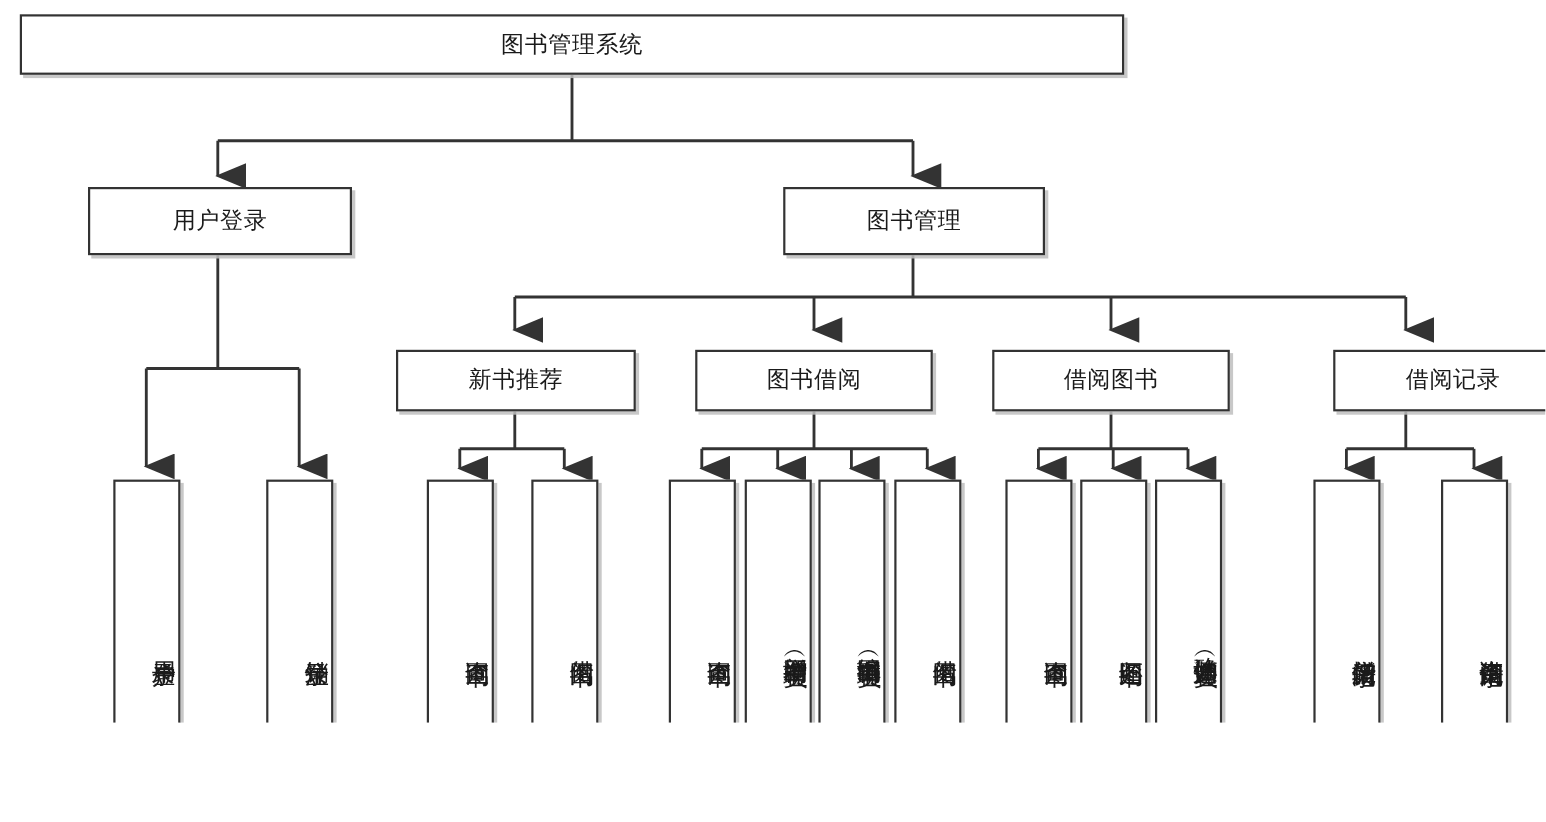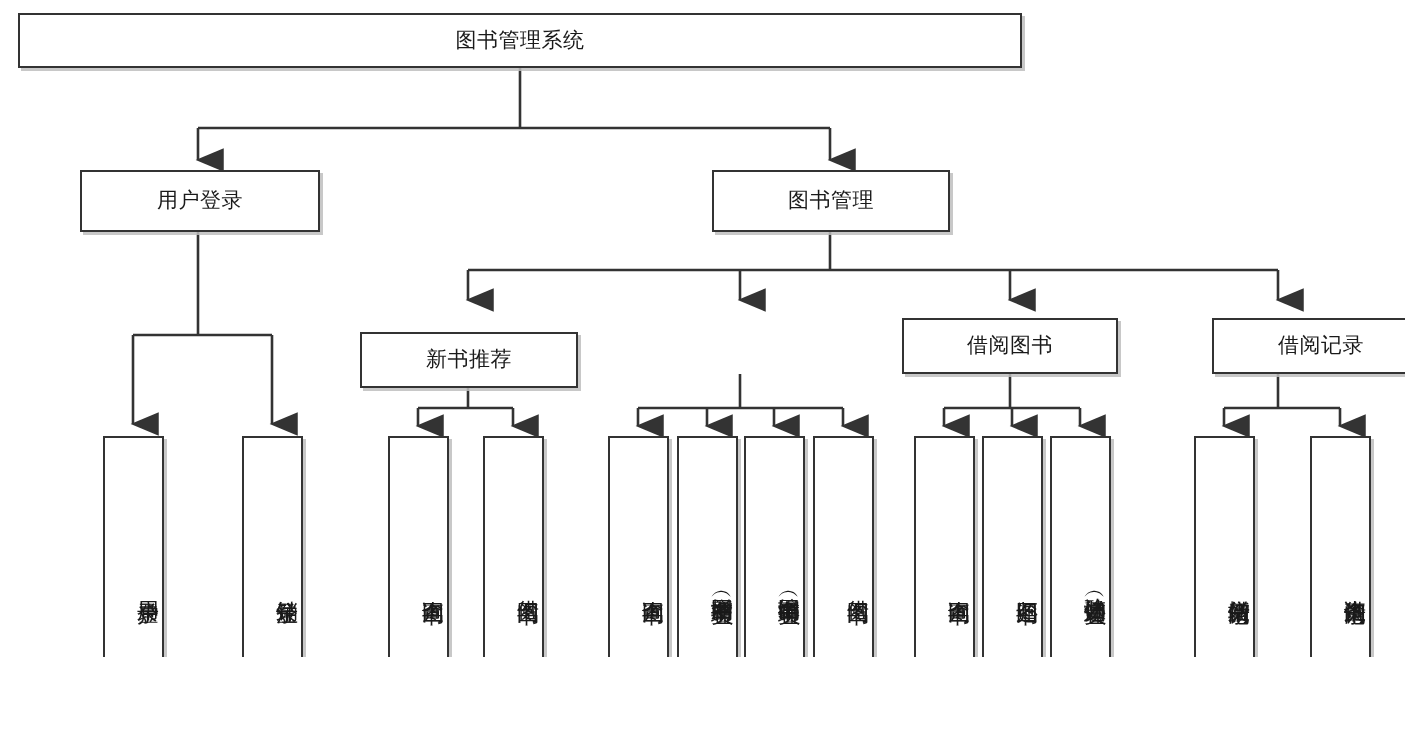--- a/index.html
+++ b/index.html
@@ -133,22 +133,25 @@
     <span>图书管理系统</span>
   </div>
 
   <div class="node h" style="left:80px; top:170px; width:240px; height:62px;">
     <span>用户登录</span>
   </div>
   <div class="node h" style="left:712px; top:170px; width:238px; height:62px;">
     <span>图书管理</span>
   </div>
 
-  <div class="node h" style="left:360px; top:332px; width:218px; height:56px;align-items:center;">
+  <div class="node h" style="left:360px; top:318px; width:218px; height:56px;align-items:center;">
     <span>新书推荐</span>
+  </div>
+  <div class="node h" style="left:632px; top:318px; width:216px; height:56px;">
+    <span>图书借阅</span>
   </div>
   <div class="node h" style="left:902px; top:318px; width:216px; height:56px;">
     <span>借阅图书</span>
   </div>
   <div class="node h" style="left:1172px; top:318px; width:218px; height:56px;margin-left:40px;">
     <span>借阅记录</span>
   </div>
 
   <div class="node v" style="left:103px; top:436px; width:61px; height:297px;">
     <span class="vlabel">用户登录</span>

